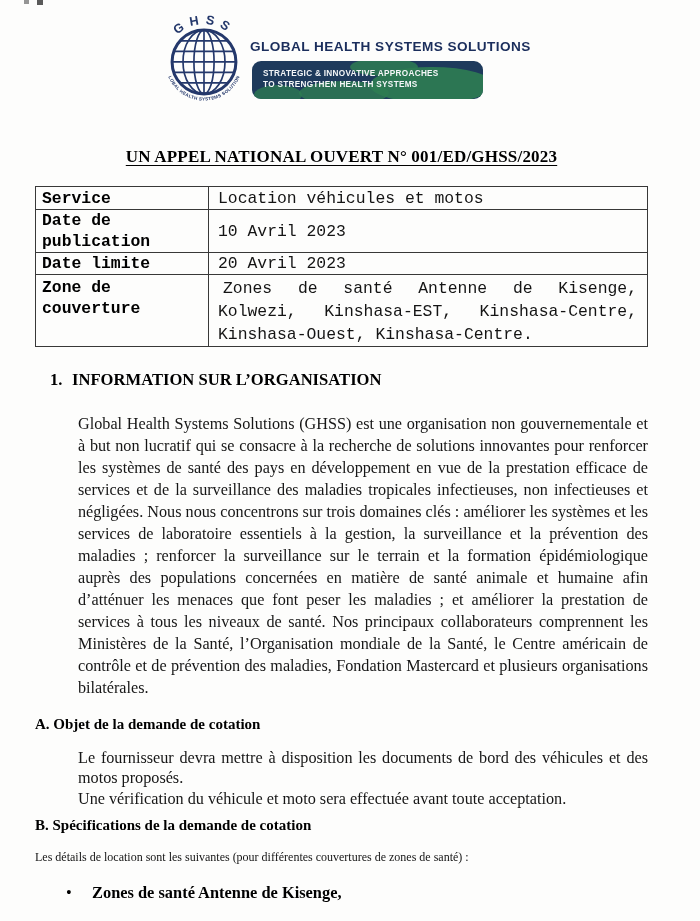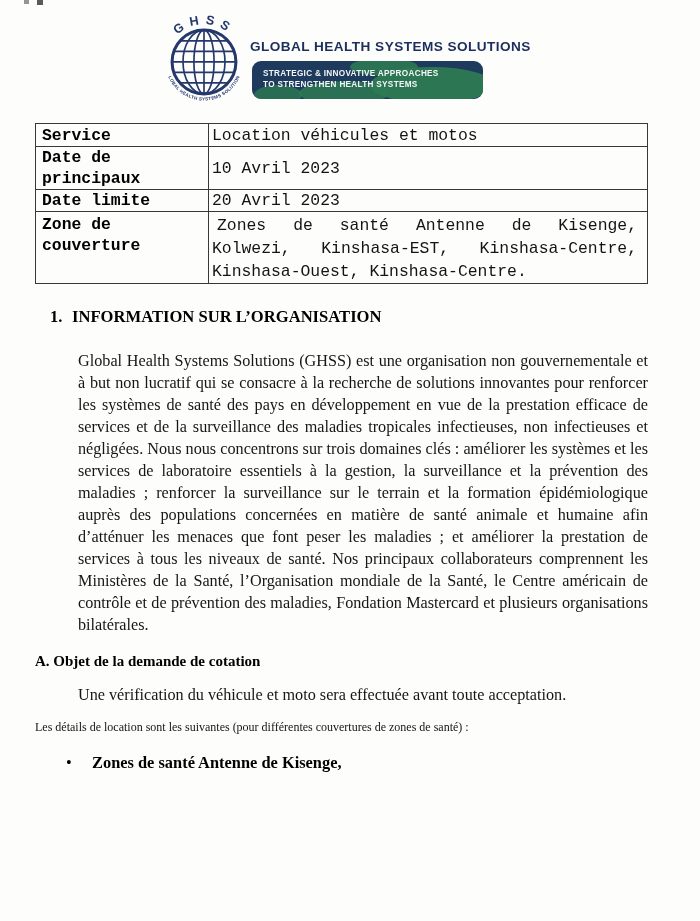--- a/index.html
+++ b/index.html
@@ -49,21 +49,21 @@
   table.info{
     margin-top:18px;border-collapse:collapse;width:613px;
     font-size:16.4px;
     font-family:Liberation Mono, monospace;
   }
   table.info td{border:1.6px solid #383838;padding:0 6px;vertical-align:middle;line-height:21px;}
   table.info td.lbl{width:160px;font-weight:bold;color:#000;}
   table.info tr.r1 td,table.info tr.r2 td{height:22px;}
   table.info tr.r3 td{height:21px;}
   table.info tr.r4 td{height:56px;vertical-align:top;padding-top:2px;}
-  table.info td.val{padding-left:3px;}
+  table.info td.val{padding-left:9px;}
   table.info td.val.justify{text-align:justify;text-indent:5px;padding-right:10px;line-height:23px;}
 
   
   .h-num{margin-top:23px;padding-left:15px;font-weight:bold;color:#000;
          font-size:16.6px;line-height:20px;}
   .h-num .num{display:inline-block;width:22px;}
   .h-num.h2{margin-top:5px;}
   .hA,.hB{font-weight:bold;color:#000;font-size:15px;line-height:20px;}
   .hA{margin-top:15px;}
   .hB{margin-top:6px;}
@@ -122,29 +122,30 @@
           <ellipse cx="180" cy="24" rx="62" ry="18" opacity="0.9"></ellipse>
           <ellipse cx="132" cy="6" rx="34" ry="9" opacity="0.85"></ellipse>
           <ellipse cx="92" cy="32" rx="45" ry="12" opacity="0.8"></ellipse>
           <ellipse cx="26" cy="34" rx="24" ry="10" opacity="0.75"></ellipse>
         </g>
         <text x="11" y="15" class="btxt">STRATEGIC &amp; INNOVATIVE APPROACHES</text>
         <text x="11" y="26" class="btxt">TO STRENGTHEN HEALTH SYSTEMS</text>
       </svg>
     </div>
 
+    <div class="title">UN APPEL NATIONAL OUVERT N° 001/ED/GHSS/2023</div>
 
     <table class="info">
       <tbody>
         <tr class="r1">
           <td class="lbl">Service</td>
           <td class="val">Location véhicules et motos</td>
         </tr>
         <tr class="r2">
-          <td class="lbl">Date de principaux</td>
+          <td class="lbl">Date de publication</td>
           <td class="val">10 Avril 2023</td>
         </tr>
         <tr class="r3">
           <td class="lbl">Date limite</td>
           <td class="val">20 Avril 2023</td>
         </tr>
         <tr class="r4">
           <td class="lbl">Zone de couverture</td>
           <td class="val justify">Zones de santé Antenne de Kisenge, Kolwezi, Kinshasa-EST, Kinshasa-Centre, Kinshasa-Ouest, Kinshasa-Centre.</td>
         </tr>
@@ -154,23 +155,25 @@
     <div class="h-num h1">
       <span class="num">1.</span><span class="lbl">INFORMATION SUR L’ORGANISATION</span>
     </div>
 
     <p class="body-par para1">Global Health Systems Solutions (GHSS) est une organisation non gouvernementale et à but non lucratif qui se consacre à la recherche de solutions innovantes pour renforcer les systèmes de santé des pays en développement en vue de la prestation efficace de services et de la surveillance des maladies tropicales infectieuses, non infectieuses et négligées. Nous nous concentrons sur trois domaines clés : améliorer les systèmes et les services de laboratoire essentiels à la gestion, la surveillance et la prévention des maladies ; renforcer la surveillance sur le terrain et la formation épidémiologique auprès des populations concernées en matière de santé animale et humaine afin d’atténuer les menaces que font peser les maladies ; et améliorer la prestation de services à tous les niveaux de santé. Nos principaux collaborateurs comprennent les Ministères de la Santé, l’Organisation mondiale de la Santé, le Centre américain de contrôle et de prévention des maladies, Fondation Mastercard et plusieurs organisations bilatérales.</p>
 
 
     <div class="hA">A. Objet de la demande de cotation</div>
 
     <div class="body-par paraA">
+      <p>Le fournisseur devra mettre à disposition les documents de bord des véhicules et des motos proposés.</p>
       <p>Une vérification du véhicule et moto sera effectuée avant toute acceptation.</p>
     </div>
 
+    <div class="hB">B. Spécifications de la demande de cotation</div>
 
     <p class="intro">Les détails de location sont les suivantes (pour différentes couvertures de zones de santé) :</p>
 
     <div class="bullet-row">
       <span class="dot">•</span><span class="btitle">Zones de santé Antenne de Kisenge,</span>
     </div>
 
   </div>
 </div>
 

